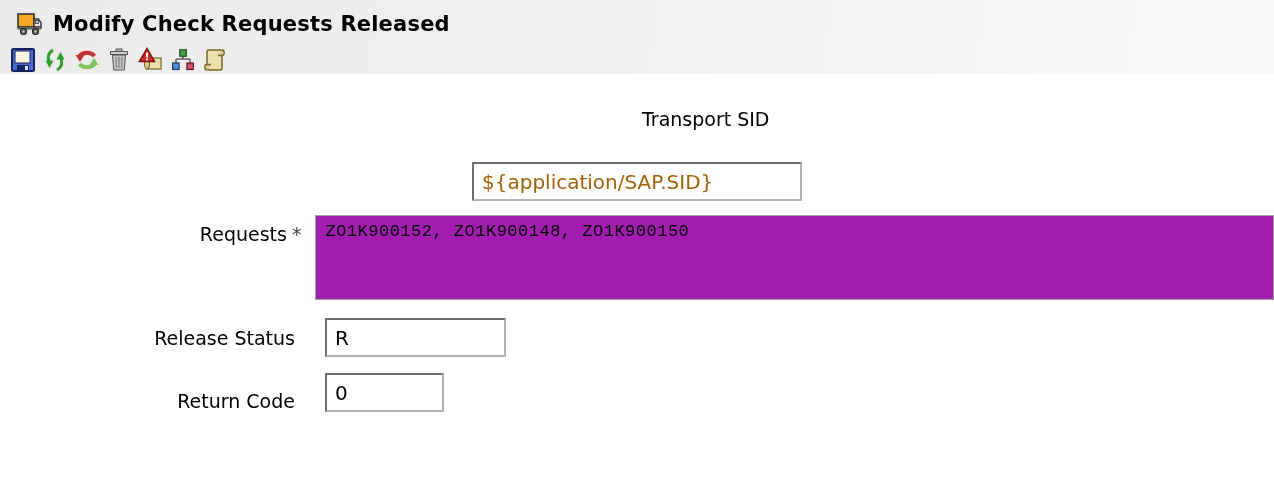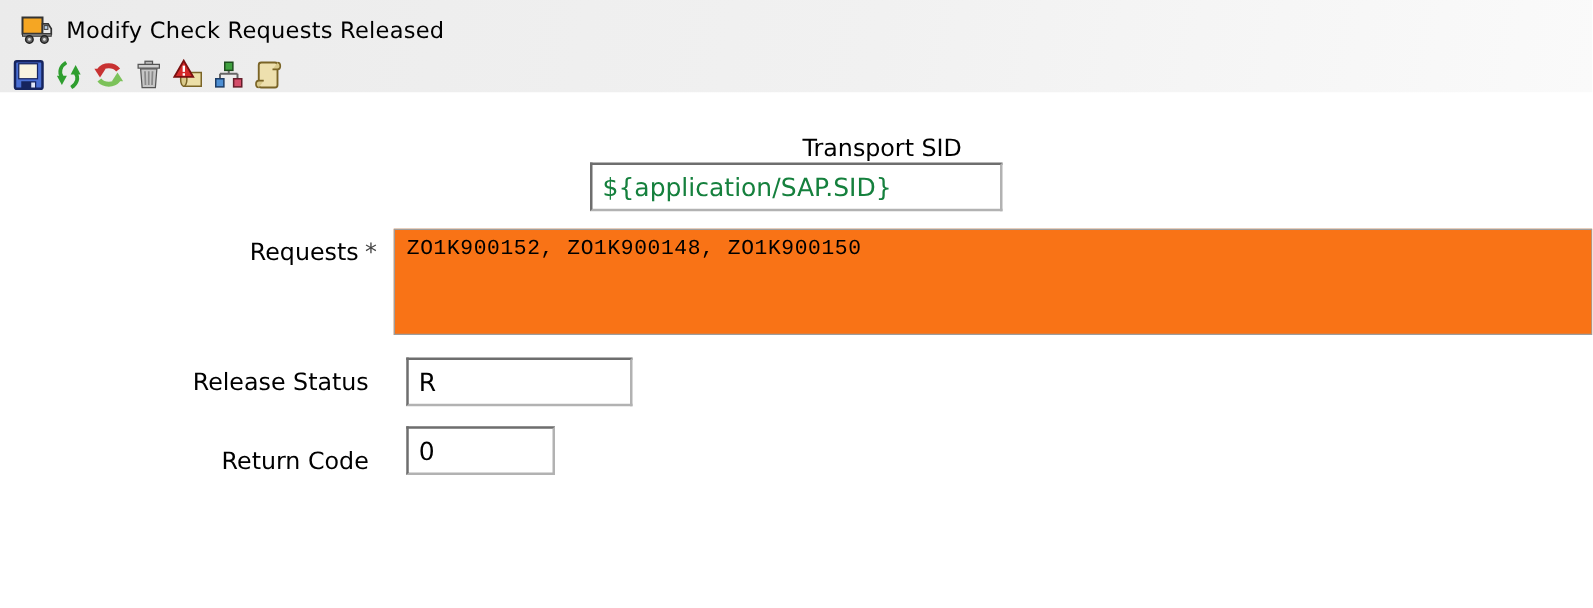--- a/index.html
+++ b/index.html
@@ -5,21 +5,21 @@
   html,body { margin:0; padding:0; background:#fff; }
   .screen {
     position:relative; width:1274px; height:486px; overflow:hidden;
     background:#ffffff;
     font-family:"DejaVu Sans","Liberation Sans",sans-serif;
     color:#000;
   }
   
   .header { background:linear-gradient(100deg,#ebebeb 0%,#f1f1f1 55%,#fafafa 100%); }
   .title-row { display:flex; align-items:center; gap:9px; padding:10px 10px 0 16px; height:28px; }
-  .title { font-size:18px; font-weight:normal; letter-spacing:0.2px; }
+  .title { font-size:21px; font-weight:bold; letter-spacing:0.2px; }
   .title-icon { width:28px; height:26px; display:block; }
   .toolbar { display:flex; align-items:center; gap:5px; padding:8px 0 0 9px; height:28px; }
   .tool-btn { width:27px; height:27px; padding:0; border:none; background:transparent; cursor:pointer; display:flex; align-items:center; justify-content:center; }
   .tool-btn svg { width:26px; height:26px; display:block; }
   
   .tabs { display:flex; align-items:flex-end; border-bottom:1px solid #8f8f8f; padding-left:2px; margin-top:10px; }
   .tab {
     box-sizing:border-box; height:45px; display:flex; align-items:center;
     background:#e9e9e9; border:1px solid #8f8f8f; border-bottom:none;
     border-radius:10px 10px 0 0; padding:0 30px; margin-right:4px;
@@ -42,26 +42,26 @@
   }
   .row-requests .label { padding-top:8px; }
   .req-star { display:inline-block; margin-left:5px; margin-right:-16px; color:#444; }
   .inset-input {
     box-sizing:border-box; height:39px; background:#fff;
     border-top:2px solid #6e6e6e; border-left:2px solid #6e6e6e;
     border-bottom:2px solid #b2b2b2; border-right:2px solid #b2b2b2;
     font-family:"DejaVu Sans","Liberation Sans",sans-serif;
     font-size:20px; padding:0 8px; color:#000; outline:none;
   }
-  .transport-input { width:330px; color:#15803d; }
+  .transport-input { width:330px; color:#a16207;margin-top:32px; }
   .release-input { width:181px; }
   .return-input  { width:119px; }
   .requests-textarea {
     box-sizing:border-box; width:990px; height:85px;
-    border:1px solid #9e9e9e; background:#f97316; resize:none; outline:none;
+    border:1px solid #9e9e9e; background:#a21caf; resize:none; outline:none;
     font-family:"Liberation Mono","DejaVu Sans Mono",monospace;
     font-size:17px; line-height:1.35; padding:5px 9px; color:#000;
     letter-spacing:0.5px;
   }
 </style>
 </head>
 <body>
 
 <div class="screen">
 

